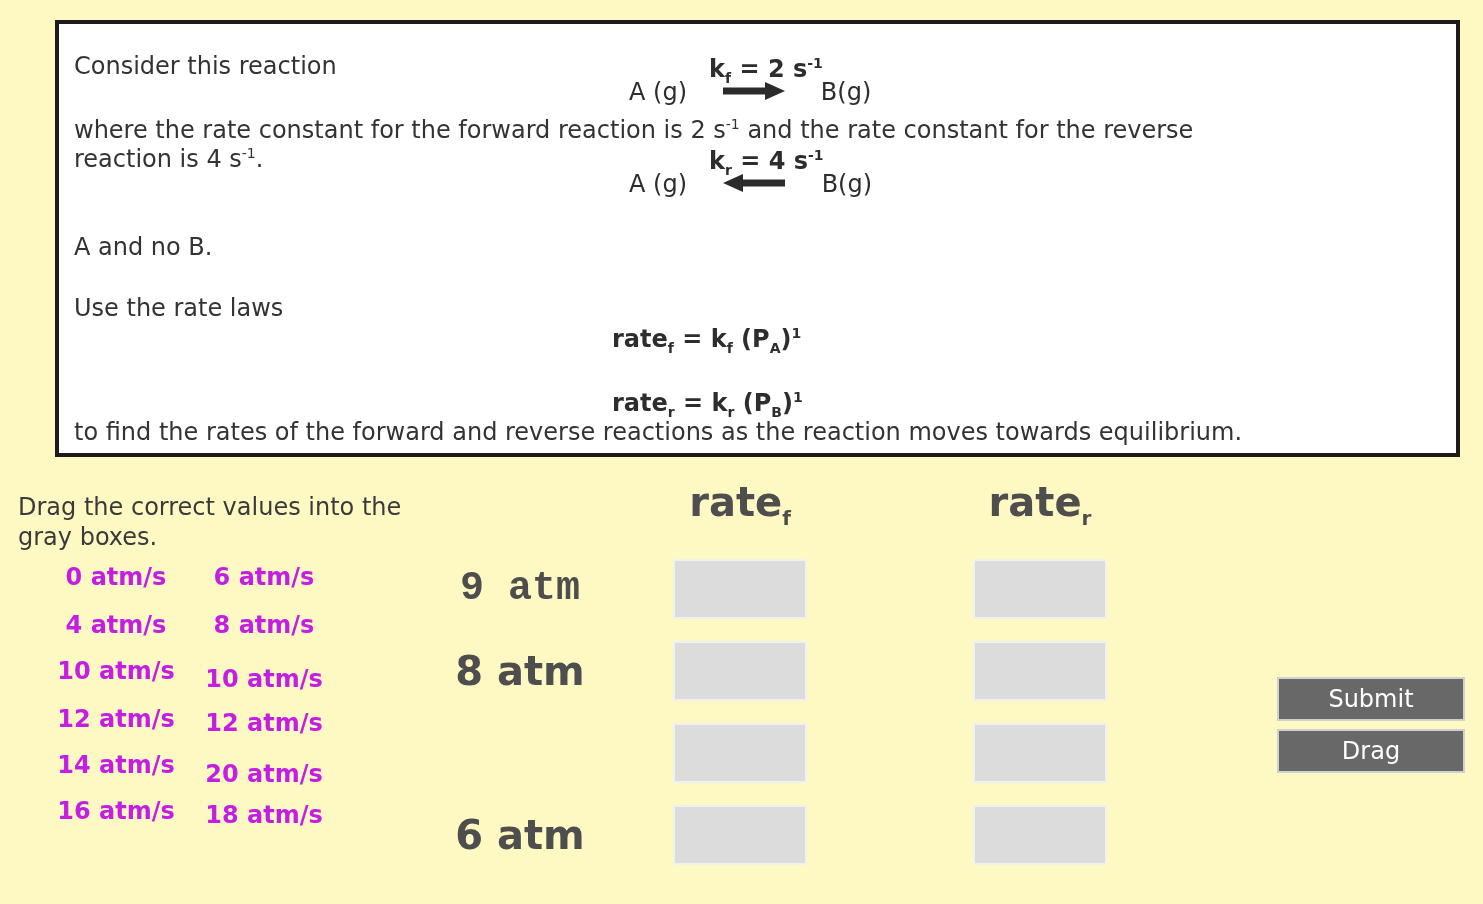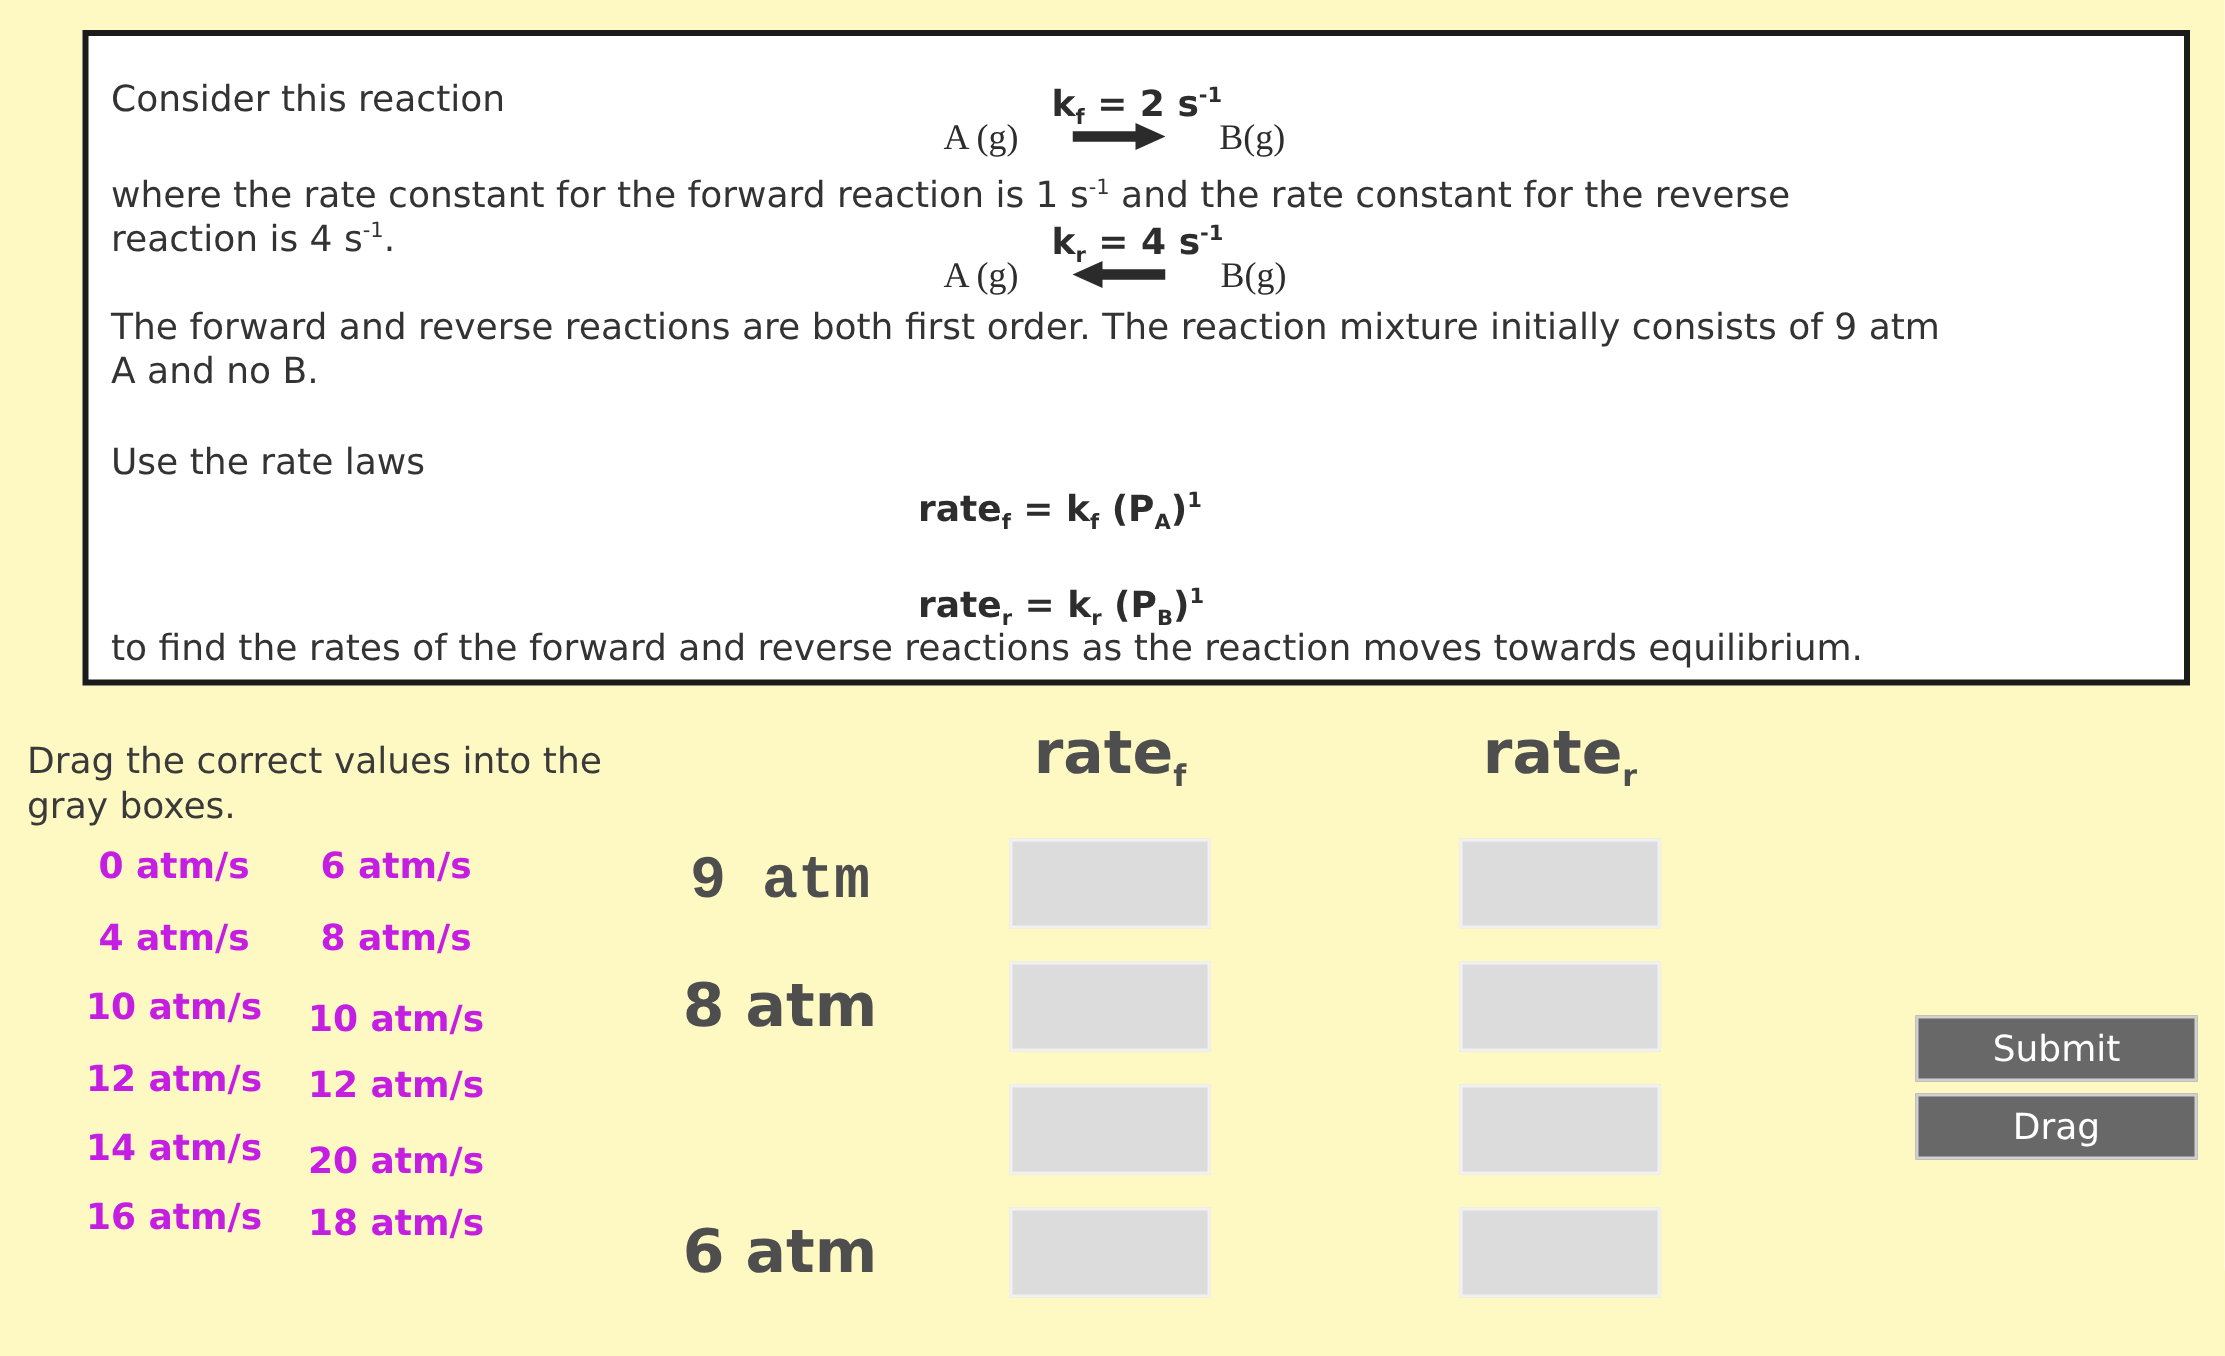--- a/index.html
+++ b/index.html
@@ -46,21 +46,20 @@
     position: absolute;
     display: flex;
     align-items: flex-end;
     gap: 10px;
     font-size: 24px;
     color: #2d2d2d;
   }
   .reaction-eq .species {
     line-height: 26px;
     white-space: nowrap;
-    font-family: Liberation Serif, serif;
   }
   .reaction-eq .mid {
     display: flex;
     flex-direction: column;
     align-items: center;
   }
   .klabel {
     font-weight: bold;
     white-space: nowrap;
     font-size: 24px;
@@ -213,37 +212,37 @@
         <span class="arrow-wrap">
           <svg width="62" height="18" viewBox="0 0 62 18" fill="#2b2b2b" xmlns="http://www.w3.org/2000/svg">
             <rect x="0" y="5.5" width="43" height="7"></rect>
             <polygon points="42,0 62,9 42,18"></polygon>
           </svg>
         </span>
       </span>
       <span class="species">B(g)</span>
     </div>
 
-    <p class="t" style="left:15px; top:92px;"><span>where the rate constant for the forward reaction is 1 s</span><sup>-1</sup><span> and the rate constant for the reverse</span><br><span>reaction is 4 s</span><sup>-1</sup><span>.</span></p>
+    <p class="t" style="left:15px; top:92px;"><span>where the rate constant for the forward reaction is 2 s</span><sup>-1</sup><span> and the rate constant for the reverse</span><br><span>reaction is 4 s</span><sup>-1</sup><span>.</span></p>
 
     <div class="reaction-eq" style="left:570px; top:125px;">
       <span class="species">A (g)</span>
       <span class="mid">
         <span class="klabel"><span>k</span><sub>r</sub><span> = 4 s</span><sup>-1</sup></span>
         <span class="arrow-wrap">
           <svg width="62" height="18" viewBox="0 0 62 18" fill="#2b2b2b" xmlns="http://www.w3.org/2000/svg">
             <polygon points="20,0 0,9 20,18"></polygon>
             <rect x="19" y="5.5" width="43" height="7"></rect>
           </svg>
         </span>
       </span>
       <span class="species">B(g)</span>
     </div>
 
-    <p class="t" style="left:15px; top:180px;"><span>The forward and reverse reactions are both first order. The reaction mixture initially consists of 9 atm</span><br><span>A and no B.</span></p>
+    <p class="t" style="left:15px; top:180px;"><br><span>A and no B.</span></p>
 
     <p class="t" style="left:15px; top:270px;">Use the rate laws</p>
 
     <div class="rate-eq" style="left:553px; top:301px;"><span>rate</span><sub>f</sub><span> = k</span><sub>f</sub><span> (P</span><sub>A</sub><span>)</span><sup>1</sup></div>
 
     <div class="rate-eq" style="left:553px; top:365px;"><span>rate</span><sub>r</sub><span> = k</span><sub>r</sub><span> (P</span><sub>B</sub><span>)</span><sup>1</sup></div>
 
     <p class="t" style="left:15px; top:394px;">to find the rates of the forward and reverse reactions as the reaction moves towards equilibrium.</p>
   </div>
 

